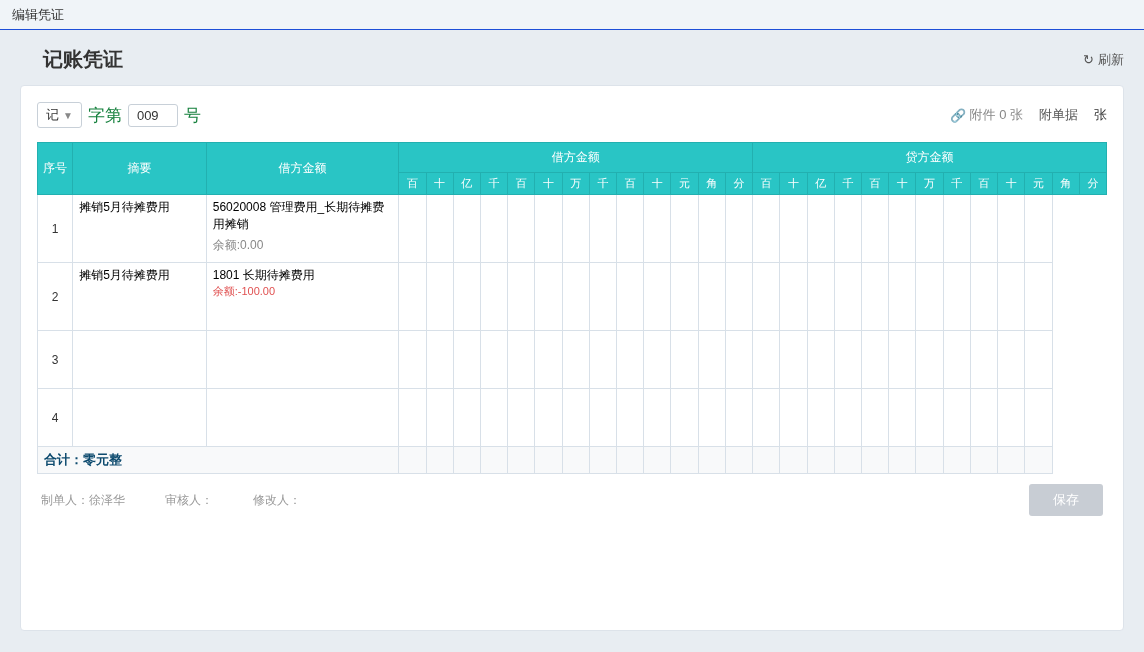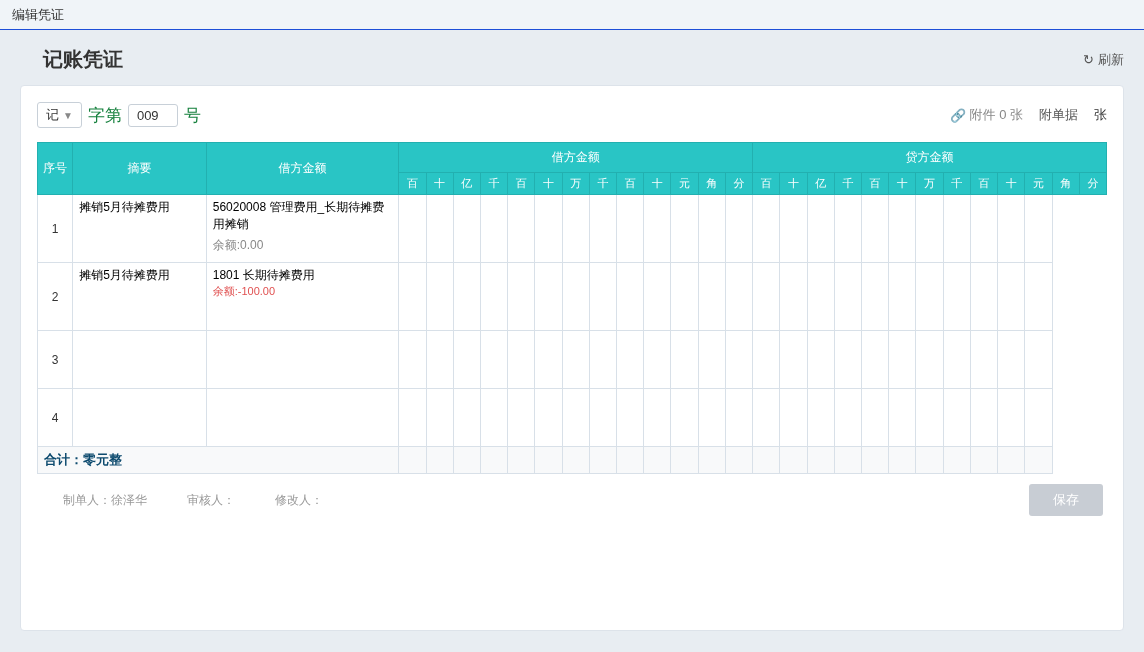--- a/index.html
+++ b/index.html
@@ -194,21 +194,20 @@
       font-weight: bold;
       color: #0c4a6e;
     }
     .footer-row {
       display: flex;
       align-items: center;
       padding: 10px 4px 0 4px;
       color: #999;
       font-size: 12px;
       gap: 40px;
-      margin-left: 22px;
     }
     .save-btn {
       margin-left: auto;
       background: #c8cdd4;
       color: #fff;
       border: none;
       border-radius: 3px;
       padding: 7px 24px;
       font-size: 13px;
       cursor: pointer;

